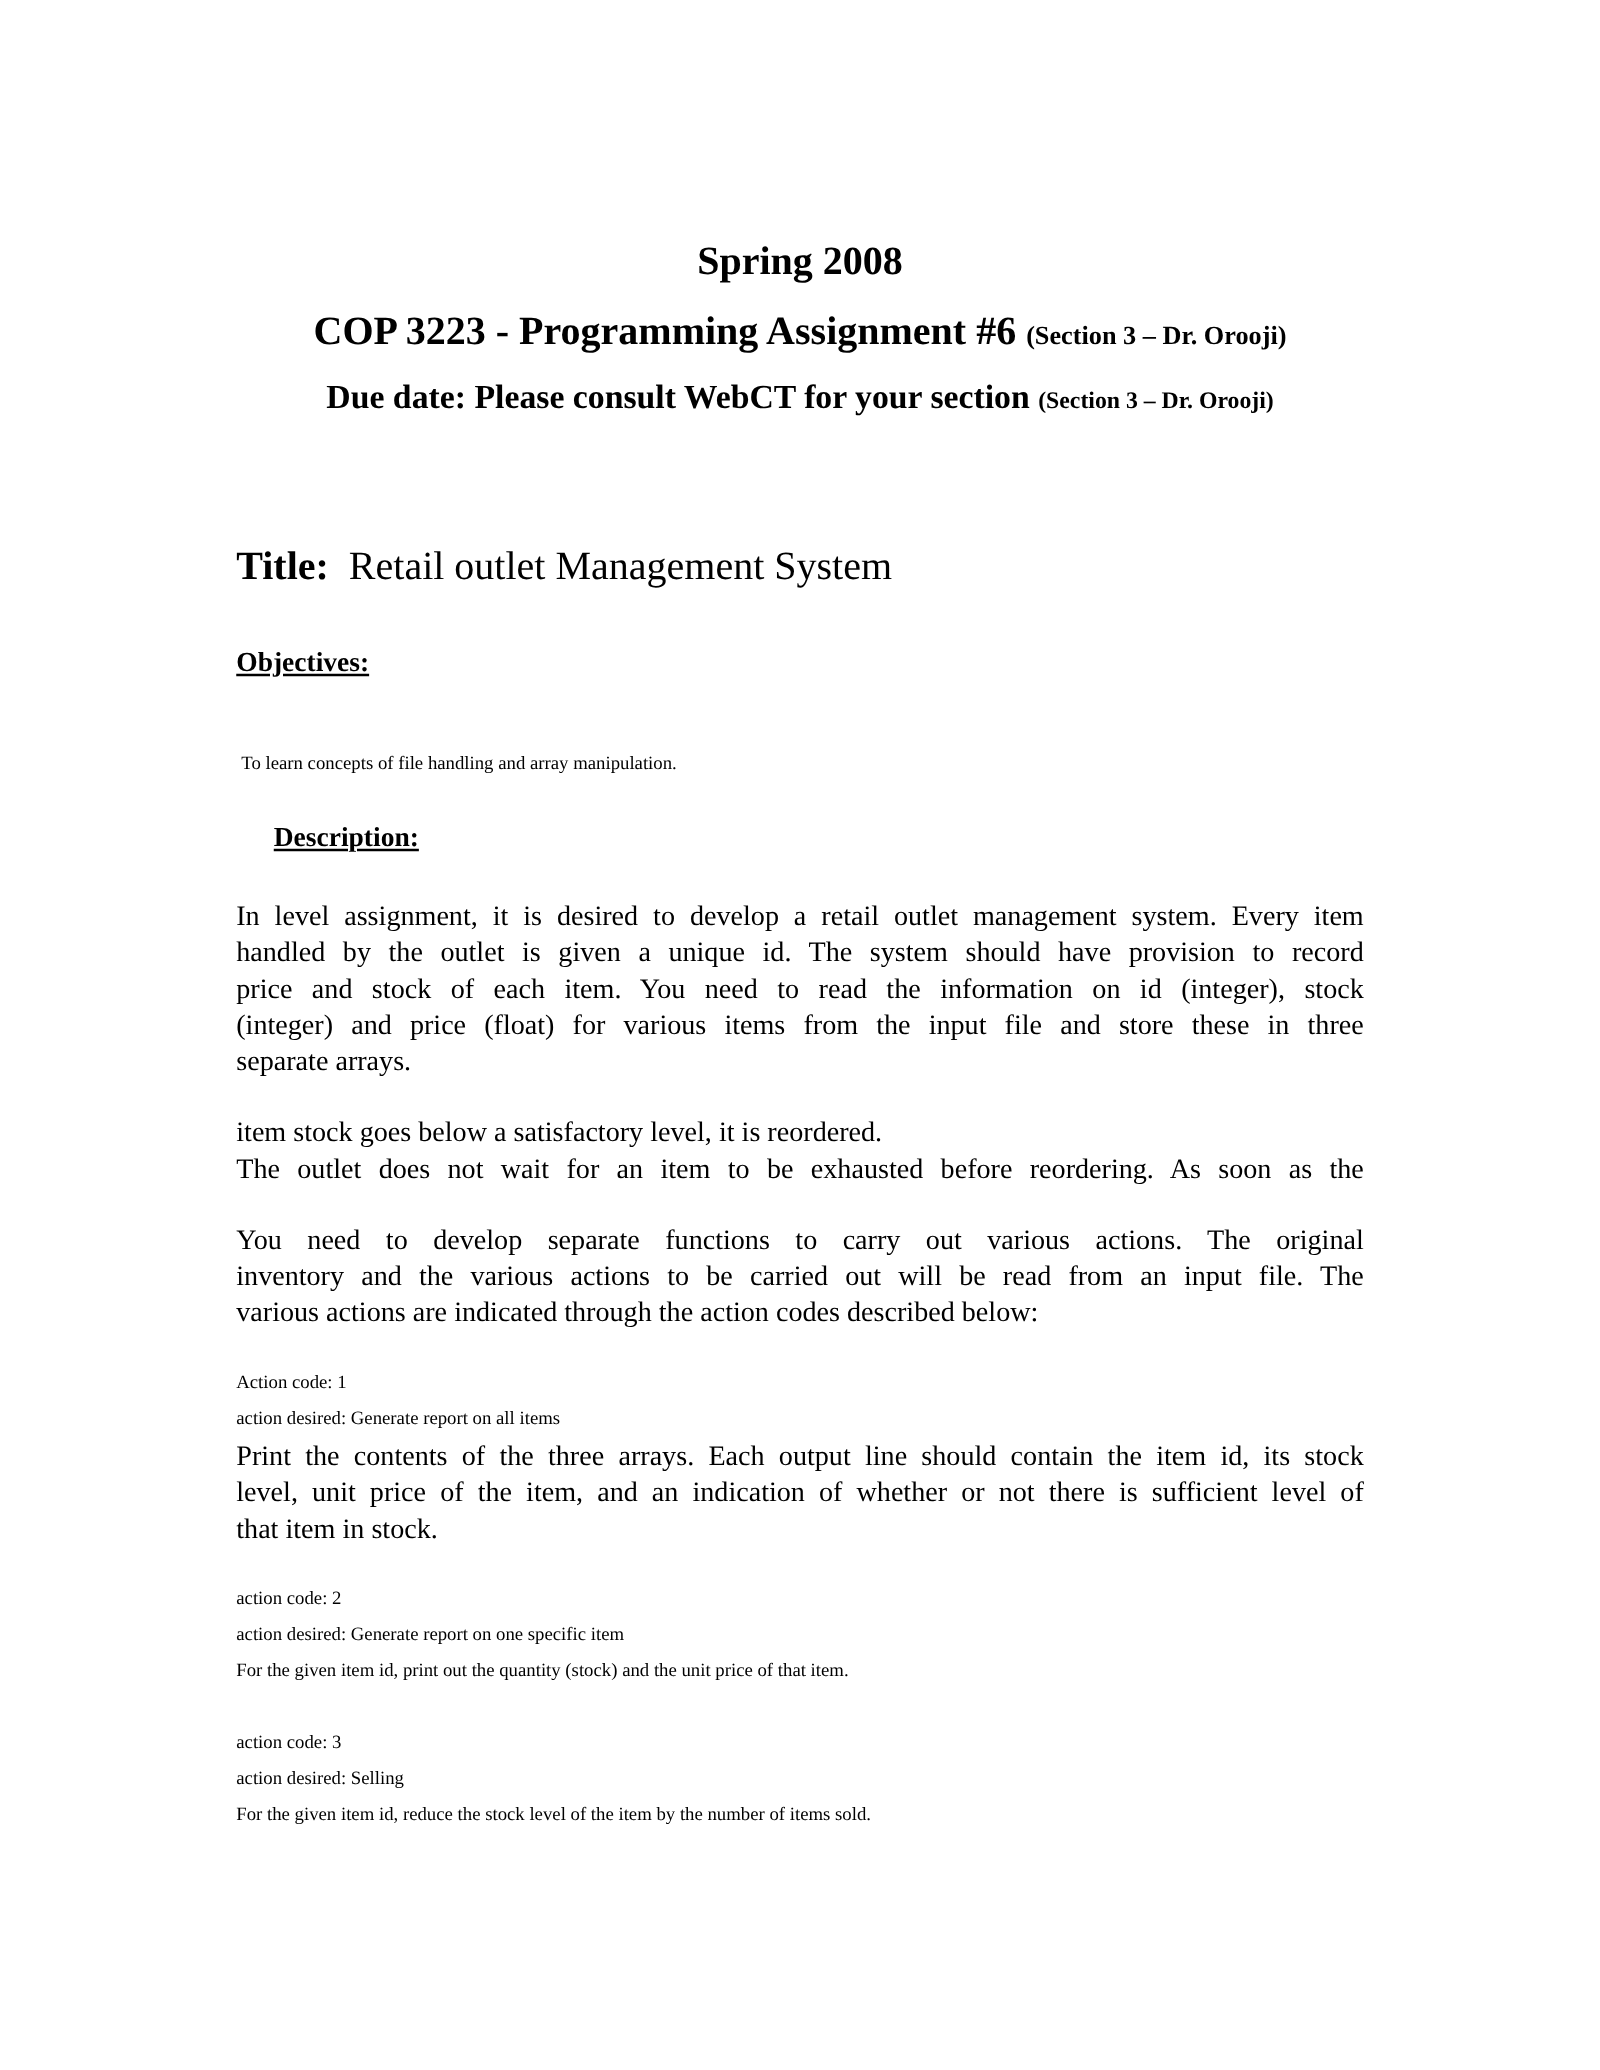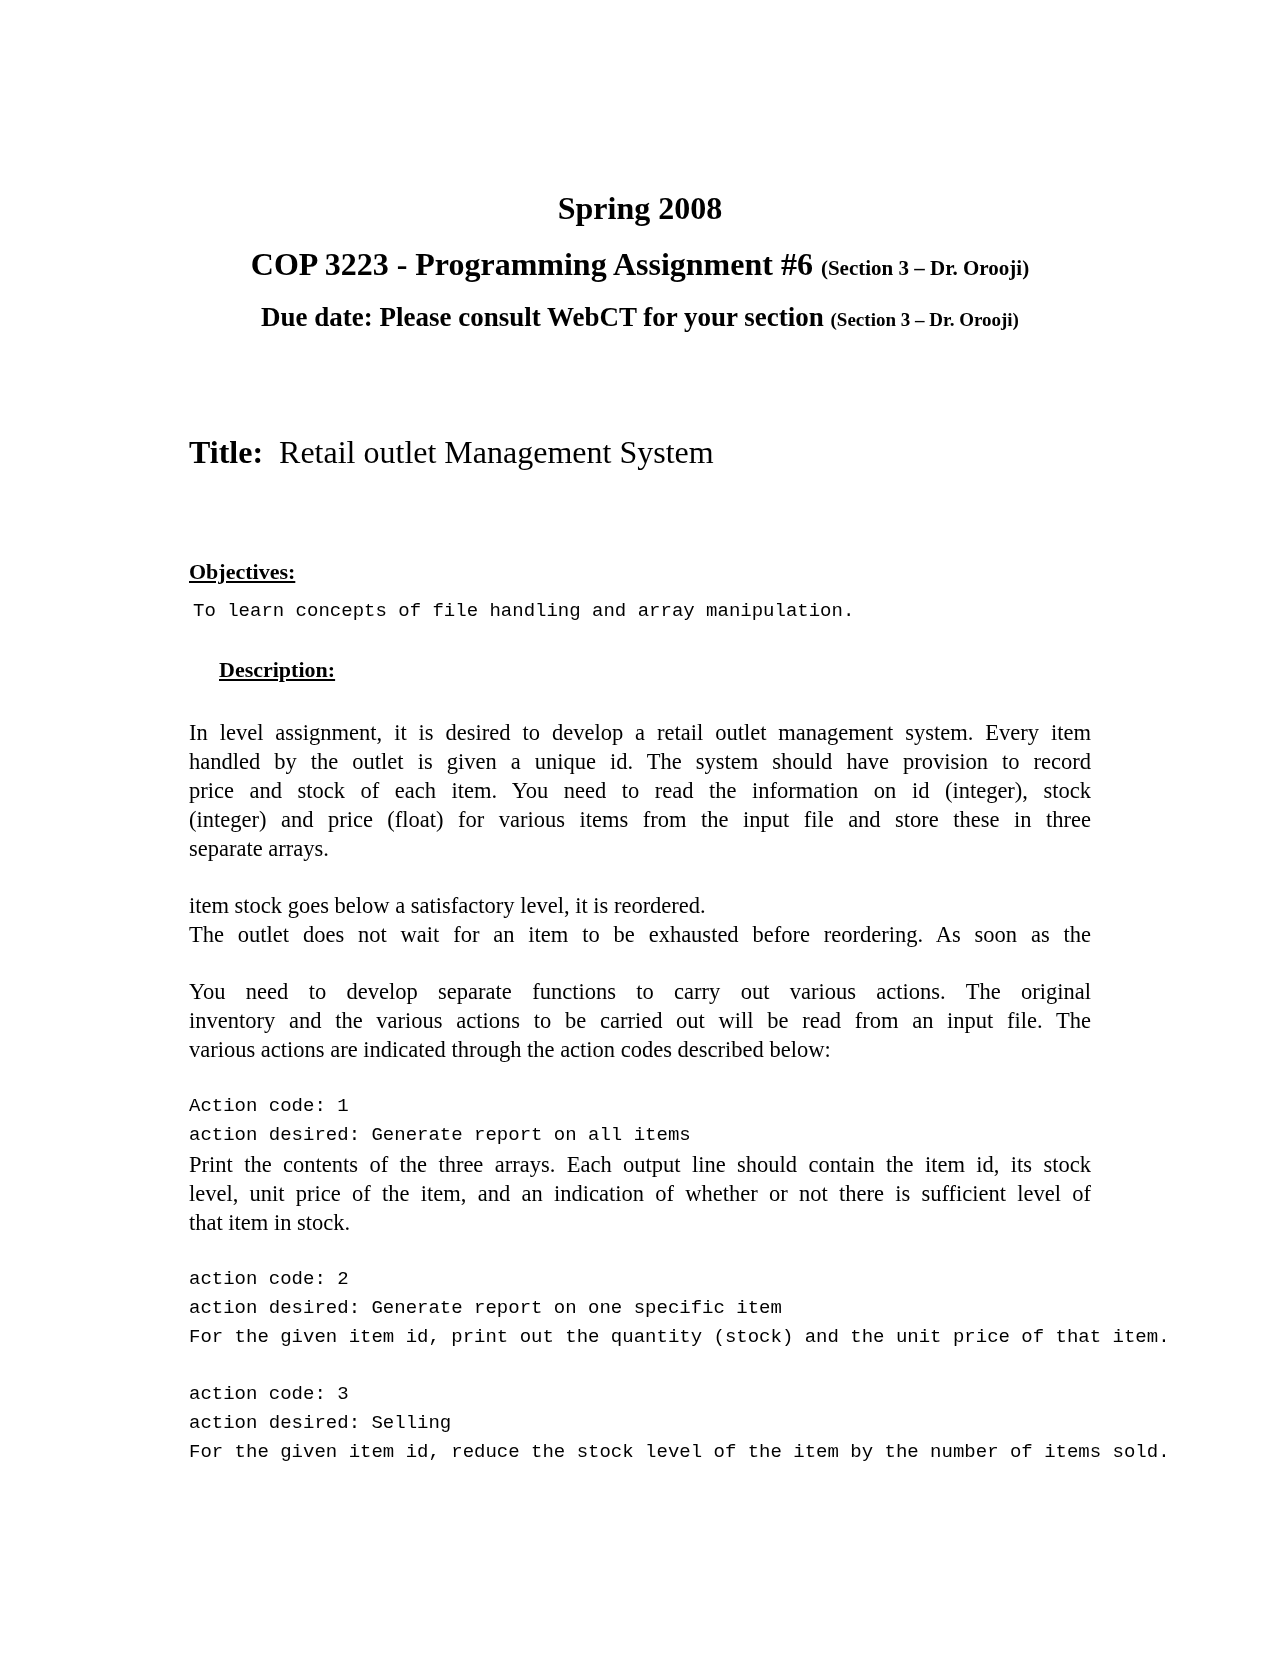--- a/index.html
+++ b/index.html
@@ -11,21 +11,21 @@
     .h-course { top: 244px; font-size: 32px; line-height: 40px; }
     .h-due { top: 300px; font-size: 27px; line-height: 34px; }
     .small { font-size: 21px; }
     .small2 { font-size: 19px; }
     .title-line { position: absolute; left: 189px; top: 432px; font-size: 32px; line-height: 40px; white-space: nowrap; }
     .title-line .lbl { font-weight: bold; }
     .heading { position: absolute; left: 189px; font-size: 22px; font-weight: bold; text-decoration: underline; line-height: 28px; }
     .para { position: absolute; left: 189px; width: 902px; font-size: 22.5px; line-height: 29px; text-align: justify; }
     .para .ln { display: block; text-align: justify; text-align-last: justify; height: 29px; white-space: nowrap; }
     .para .ln.last { text-align-last: left; }
-    .line { position: absolute; left: 189px; font-size: 19px; line-height: 29px; white-space: nowrap; font-family: Liberation Mono, monospace; }
+    .line { position: absolute; left: 189px; font-size: 15px; line-height: 29px; white-space: nowrap; }
   </style>
 </head>
 <body>
 
 <div class="page">
 
   <div class="center h-spring">
     <span>Spring 2008</span>
   </div>
 
@@ -37,21 +37,21 @@
   <div class="center h-due">
     <span>Due date: Please consult WebCT for your section</span>
     <span class="small2">(Section 3 – Dr. Orooji)</span>
   </div>
 
   <div class="title-line">
     <span class="lbl">Title:</span>&nbsp;
     <span>Retail outlet Management System</span>
   </div>
 
-  <div class="heading" style="top:558px;">Objectives:</div>
+  <div class="heading" style="top:516px;">Objectives:</div>
   <div class="line" style="top:597px; left:193px;">To learn concepts of file handling and array manipulation.</div>
 
   <div class="heading" style="top:656px;margin-left:30px;">Description:</div>
 
   <div class="para" style="top:718px;">
     <span class="ln">In level assignment, it is desired to develop a retail outlet management system. Every item</span>
     <span class="ln">handled by the outlet is given a unique id. The system should have provision to record</span>
     <span class="ln">price and stock of each item. You need to read the information on id (integer), stock</span>
     <span class="ln">(integer) and price (float) for various items from the input file and store these in three</span>
     <span class="ln last">separate arrays.</span>

